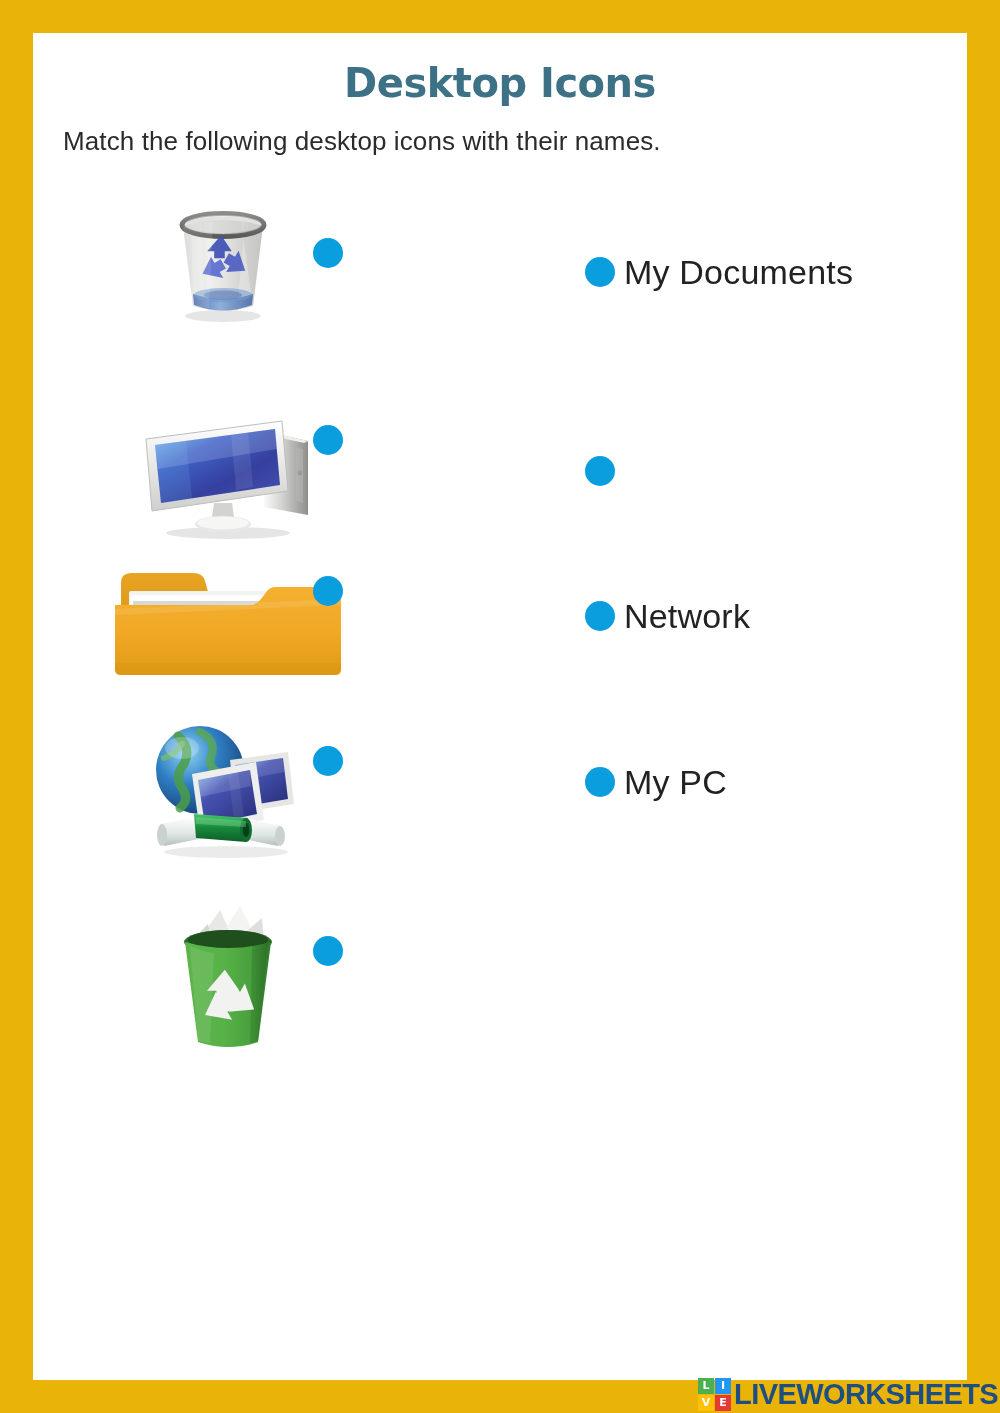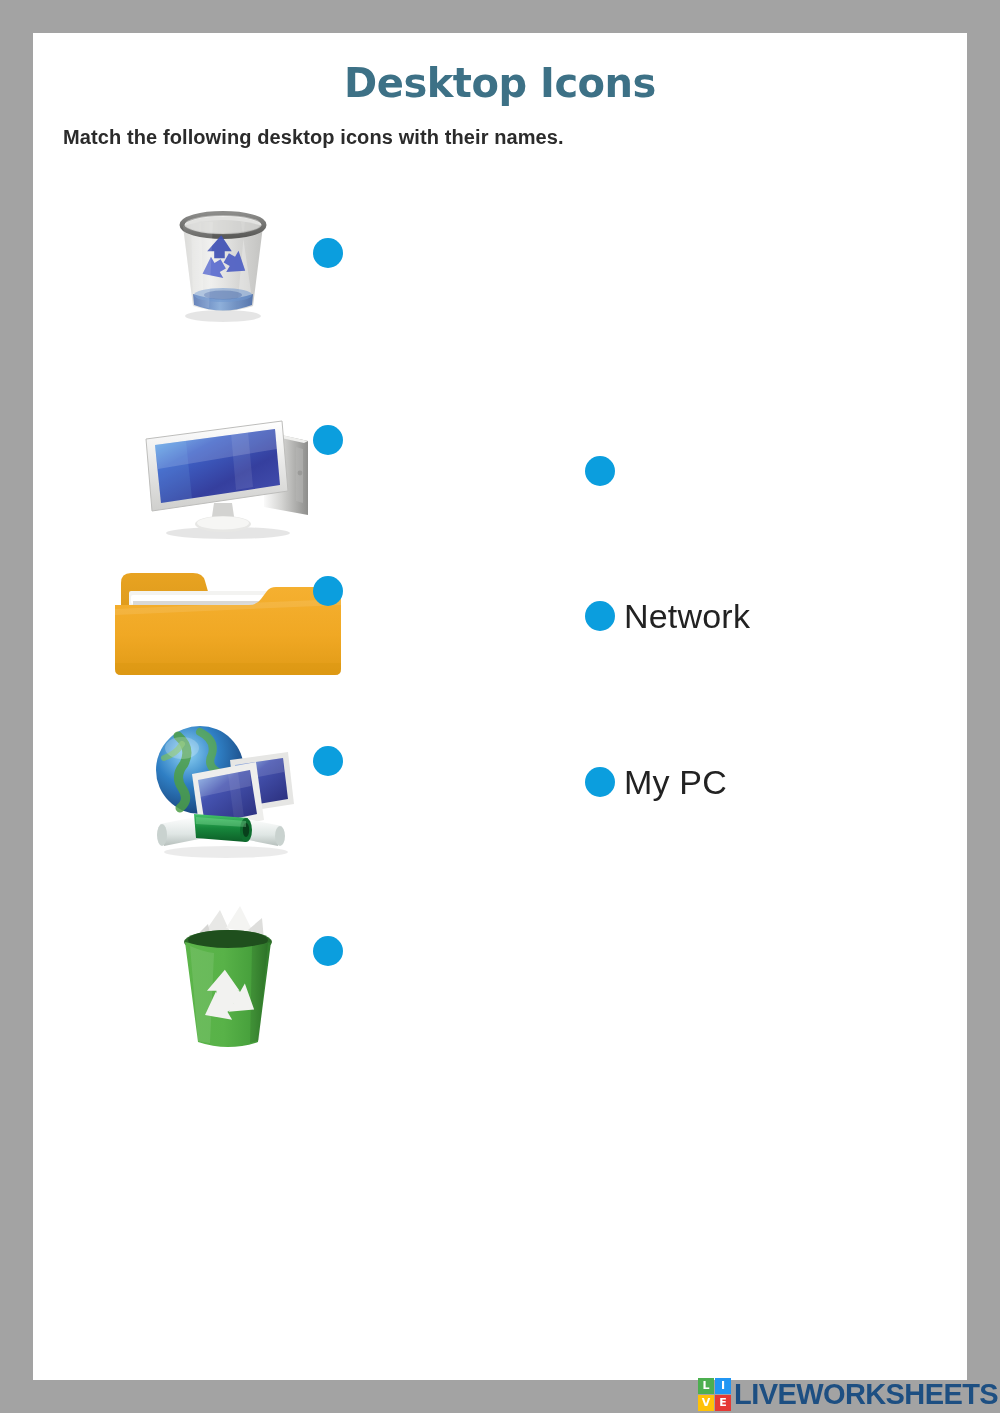--- a/index.html
+++ b/index.html
@@ -8,21 +8,21 @@
     background: #ffffff;
   }
   body {
     font-family: "Liberation Sans", sans-serif;
   }
 
   .worksheet {
     position: relative;
     width: 1000px;
     height: 1413px;
-    background: #a3a3a3;
+    background: #eab308;
     box-sizing: border-box;
     overflow: hidden;
   }
 
   .page {
     position: absolute;
     left: 33px;
     top: 33px;
     width: 934px;
     height: 1347px;
@@ -43,22 +43,22 @@
     letter-spacing: -0.5px;
     color: #3d7186;
     white-space: nowrap;
   }
 
   .instruction {
     position: absolute;
     left: 30px;
     top: 93px;
     font-family: "Liberation Sans", sans-serif;
-    font-size: 20px;
-    font-weight: 700;
+    font-size: 26px;
+    font-weight: 400;
     color: #2b2b2b;
     letter-spacing: 0.1px;
     white-space: nowrap;
   }
 
   
   .match-area {
     position: absolute;
     left: 0;
     top: 0;
@@ -348,20 +348,24 @@
           </g>
         </svg>
       </div>
 
       <div class="dot" style="left:280px; top:205px;"></div>
       <div class="dot" style="left:280px; top:392px;"></div>
       <div class="dot" style="left:280px; top:543px;"></div>
       <div class="dot" style="left:280px; top:713px;"></div>
       <div class="dot" style="left:280px; top:903px;"></div>
 
+      <div class="answer-row" style="left:552px; top:222px;">
+        <span class="answer-dot"></span>
+        <span class="answer-text">My Documents</span>
+      </div>
 
       <div class="answer-row" style="left:552px; top:423px;">
         <span class="answer-dot"></span>
       </div>
 
       <div class="answer-row" style="left:552px; top:566px;">
         <span class="answer-dot"></span>
         <span class="answer-text">Network</span>
       </div>
 

